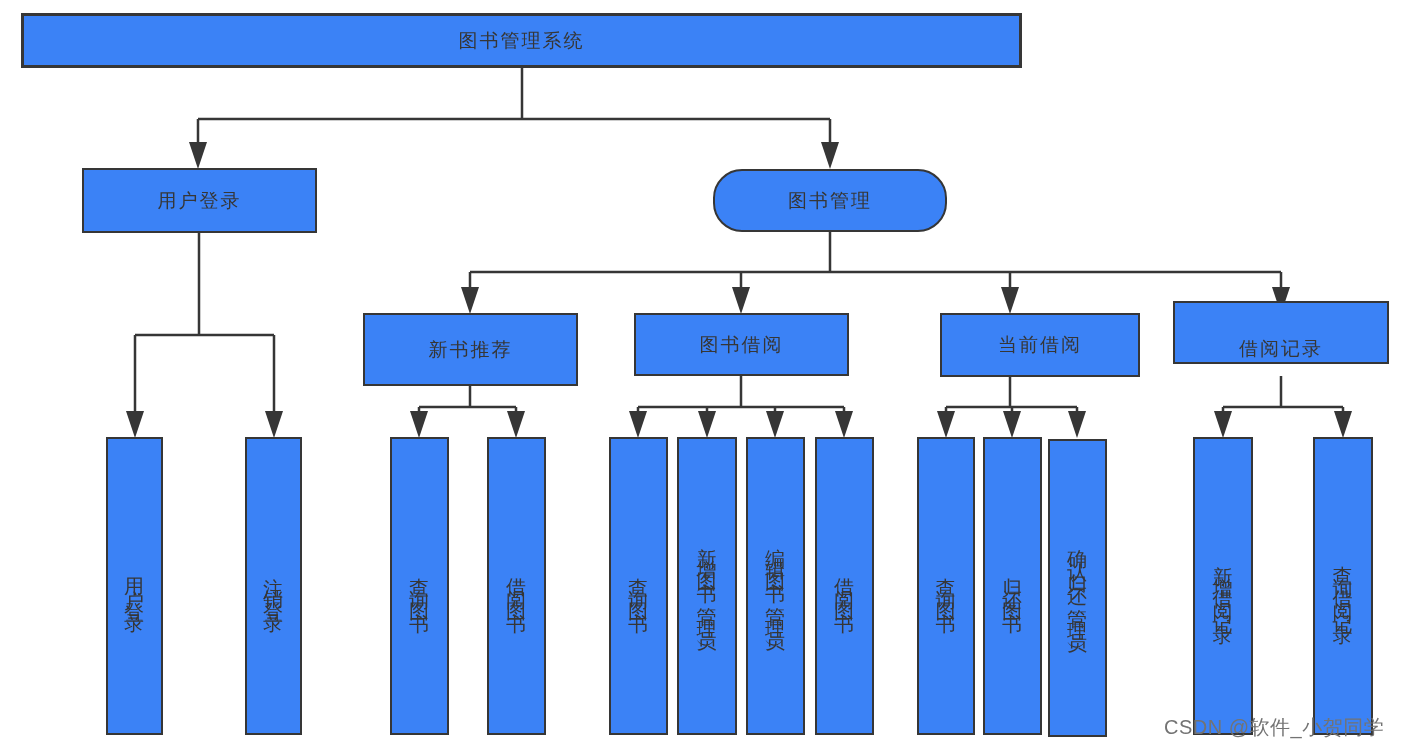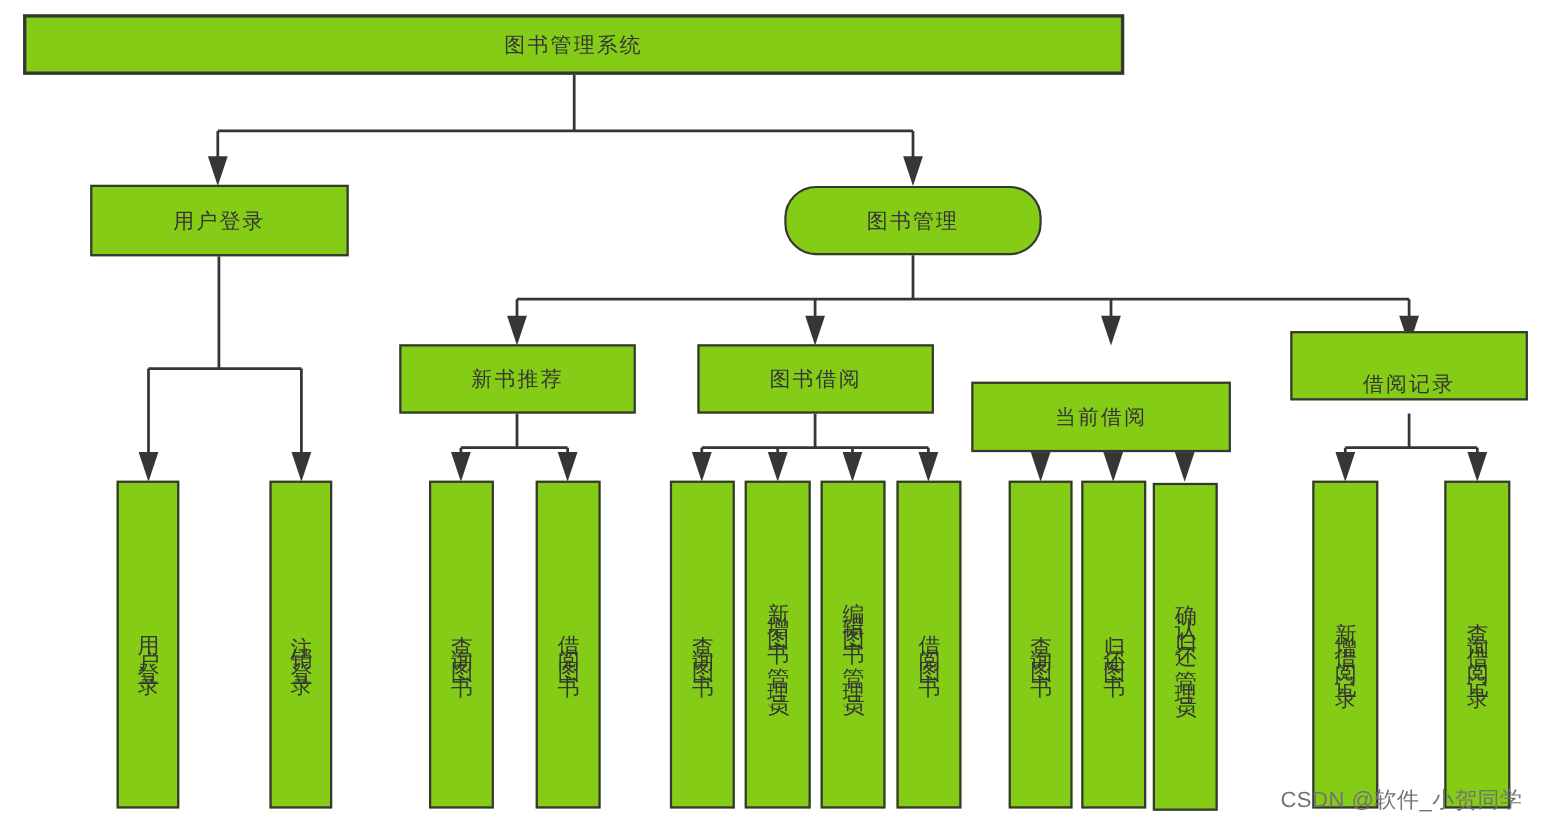--- a/index.html
+++ b/index.html
@@ -14,21 +14,21 @@
   }
   .connectors {
     position: absolute;
     left: 0; top: 0;
     width: 1405px; height: 747px;
     z-index: 0;
   }
   .node {
     position: absolute;
     box-sizing: border-box;
-    background: #84cc16;
+    background: #3b82f6;
     border: 2.5px solid #363636;
     display: flex;
     align-items: center;
     justify-content: center;
     z-index: 1;
   }
   .node.root { border-width: 3px; }
   .h-label {
     font-size: 19px;
     letter-spacing: 2px;
@@ -130,27 +130,27 @@
     <span class="h-label">图书管理系统</span>
   </div>
 
   <div class="node" style="left:82px; top:168px; width:235px; height:65px;">
     <span class="h-label">用户登录</span>
   </div>
   <div class="node" style="left:713px; top:169px; width:234px; height:63px;border-radius:29px;">
     <span class="h-label">图书管理</span>
   </div>
 
-  <div class="node" style="left:363px; top:313px; width:215px; height:63px;font-family:Liberation Serif, serif;">
+  <div class="node" style="left:363px; top:313px; width:215px; height:73px;font-family:Liberation Serif, serif;">
     <span class="h-label">新书推荐</span>
   </div>
   <div class="node" style="left:634px; top:313px; width:215px; height:63px;">
     <span class="h-label">图书借阅</span>
   </div>
-  <div class="node" style="left:883px; top:313px; width:236px; height:64px;margin-top:34px;">
+  <div class="node" style="left:940px; top:313px; width:200px; height:64px;">
     <span class="h-label">当前借阅</span>
   </div>
   <div class="node" style="left:1173px; top:301px; width:216px; height:63px;align-items:flex-end;">
     <span class="h-label">借阅记录</span>
   </div>
 
   <div class="node" style="left:106px; top:437px; width:57px; height:298px;">
     <span class="v-label">用户登录</span>
   </div>
   <div class="node" style="left:245px; top:437px; width:57px; height:298px;">

